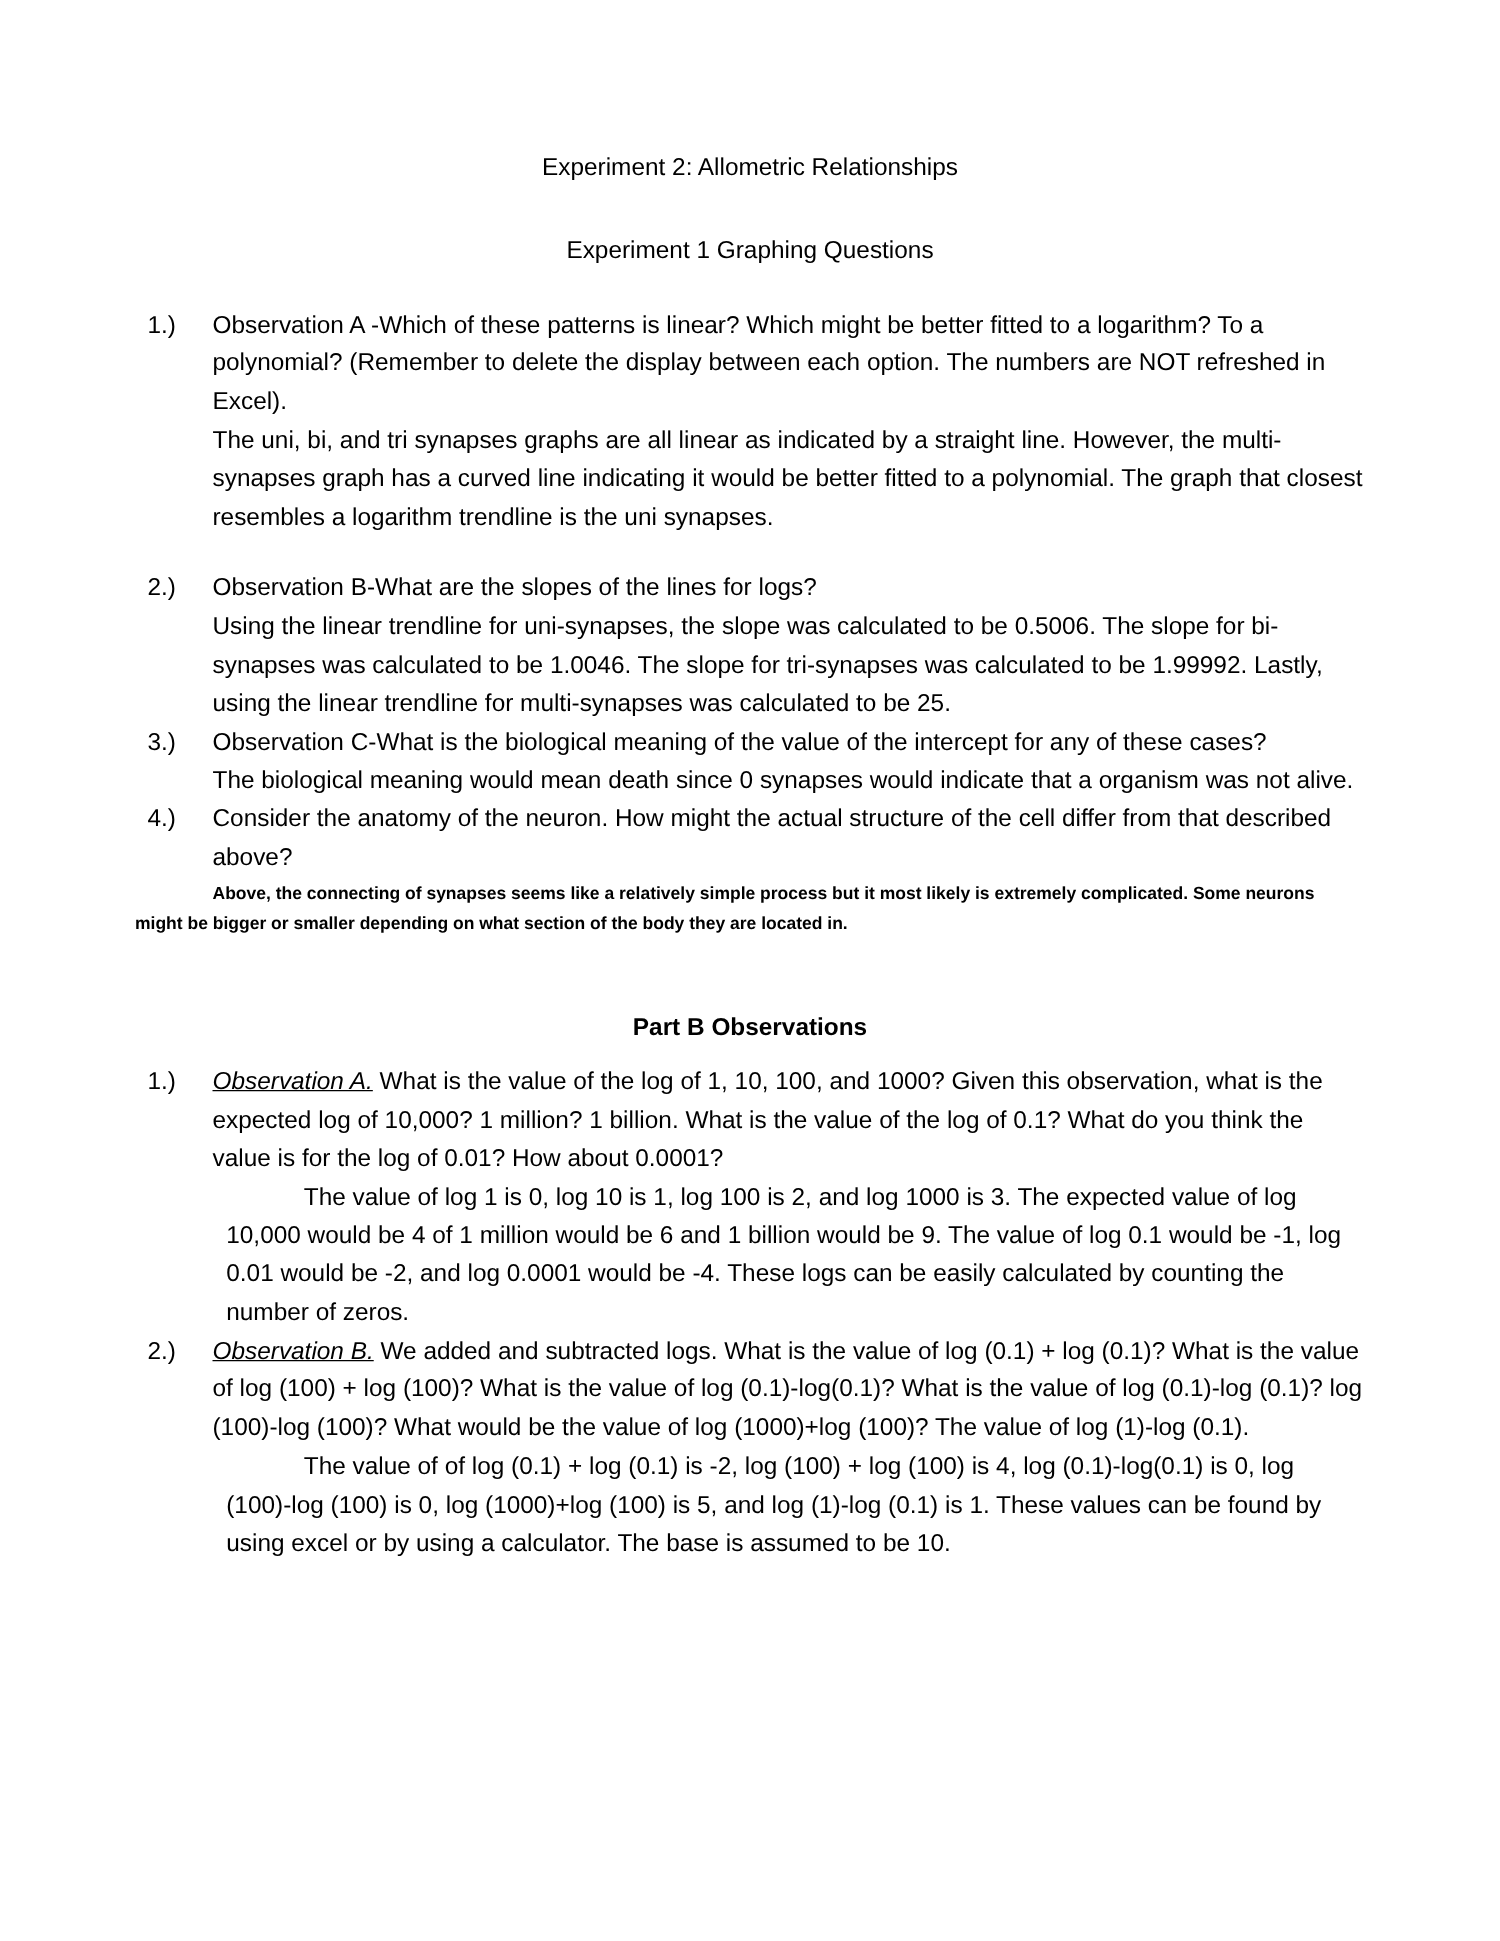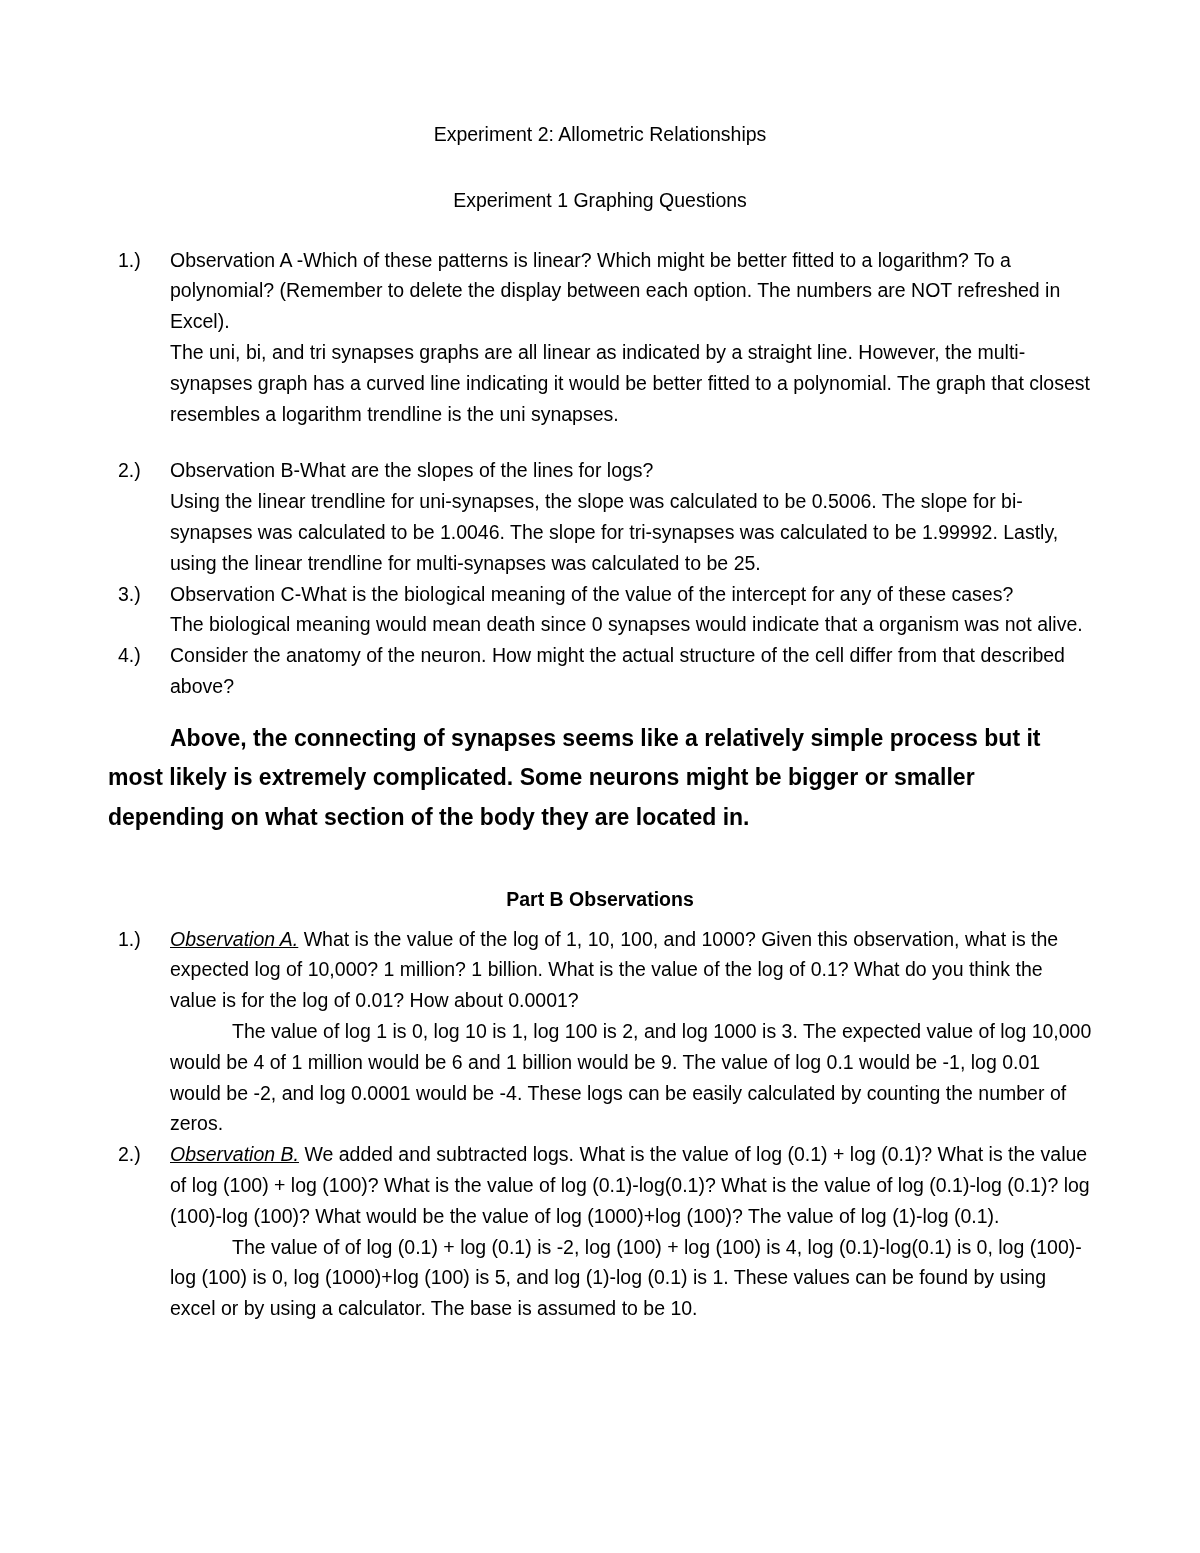--- a/index.html
+++ b/index.html
@@ -54,29 +54,30 @@
   }
   .q-text {
     display: block;
   }
   .answer {
     display: block;
     font-weight: normal;
   }
   .answer.indent {
     text-indent: 62px;
+    margin-left: 11px;
   }
   .gap-md { height: 26px; }
   .gap-lg { height: 44px; }
   .section-head {
     text-align: center;
     font-weight: bold;
     font-size: 19.5px;
     line-height: 1.45;
-    margin: 4px;
+    margin: 14px;
   }
   .u { text-decoration: underline; font-style: italic; }
   .ans-block {
     font-weight: bold;
   }
 </style>
 </head>
 <body>
 
 <div class="page">
@@ -105,21 +106,21 @@
       <span class="num">3.)</span>
       <span class="q-text">Observation C-What is the biological meaning of the value of the intercept for any of these cases?</span>
       <span class="answer">The biological meaning would mean death since 0 synapses would indicate that a organism was not alive.</span>
     </div>
 
     <div class="q-item">
       <span class="num">4.)</span>
       <span class="q-text">Consider the anatomy of the neuron.  How might the actual structure of the cell differ from that described above?</span>
     </div>
 
-    <div class="ans-block" style="font-size:23px; line-height:1.72; text-indent:62px; margin-top:17px;">Above, the connecting of synapses seems like a relatively simple process but it most likely is extremely complicated. Some neurons might be bigger or smaller depending on what section of the body they are located in.</div>
+    <div class="ans-block" style="font-size:14px; line-height:1.72; text-indent:62px; margin-top:0;">Above, the connecting of synapses seems like a relatively simple process but it most likely is extremely complicated. Some neurons might be bigger or smaller depending on what section of the body they are located in.</div>
 
   </div>
 
   <div class="gap-lg"></div>
 
   <div class="section-head">Part B Observations</div>
 
   <div class="q-list" style="margin-top:10px;">
 
     <div class="q-item">

